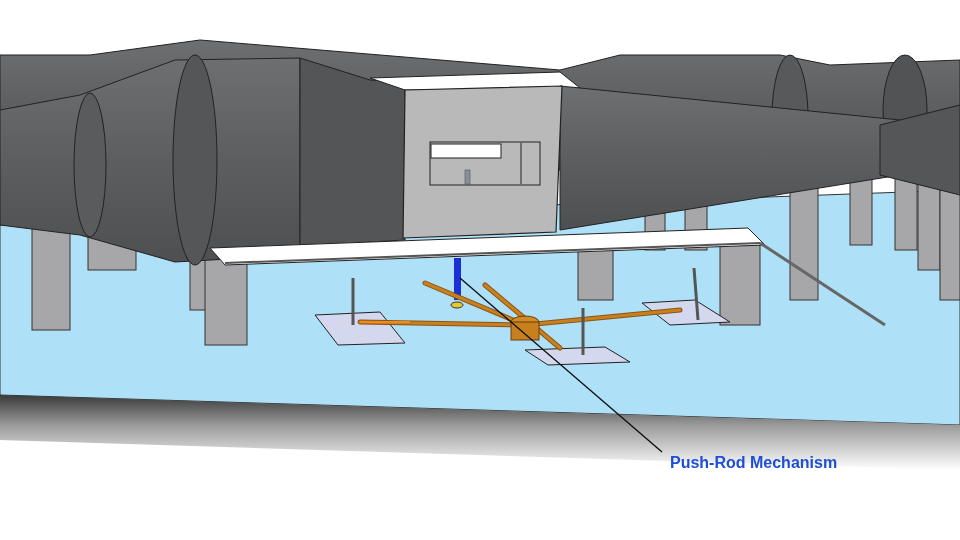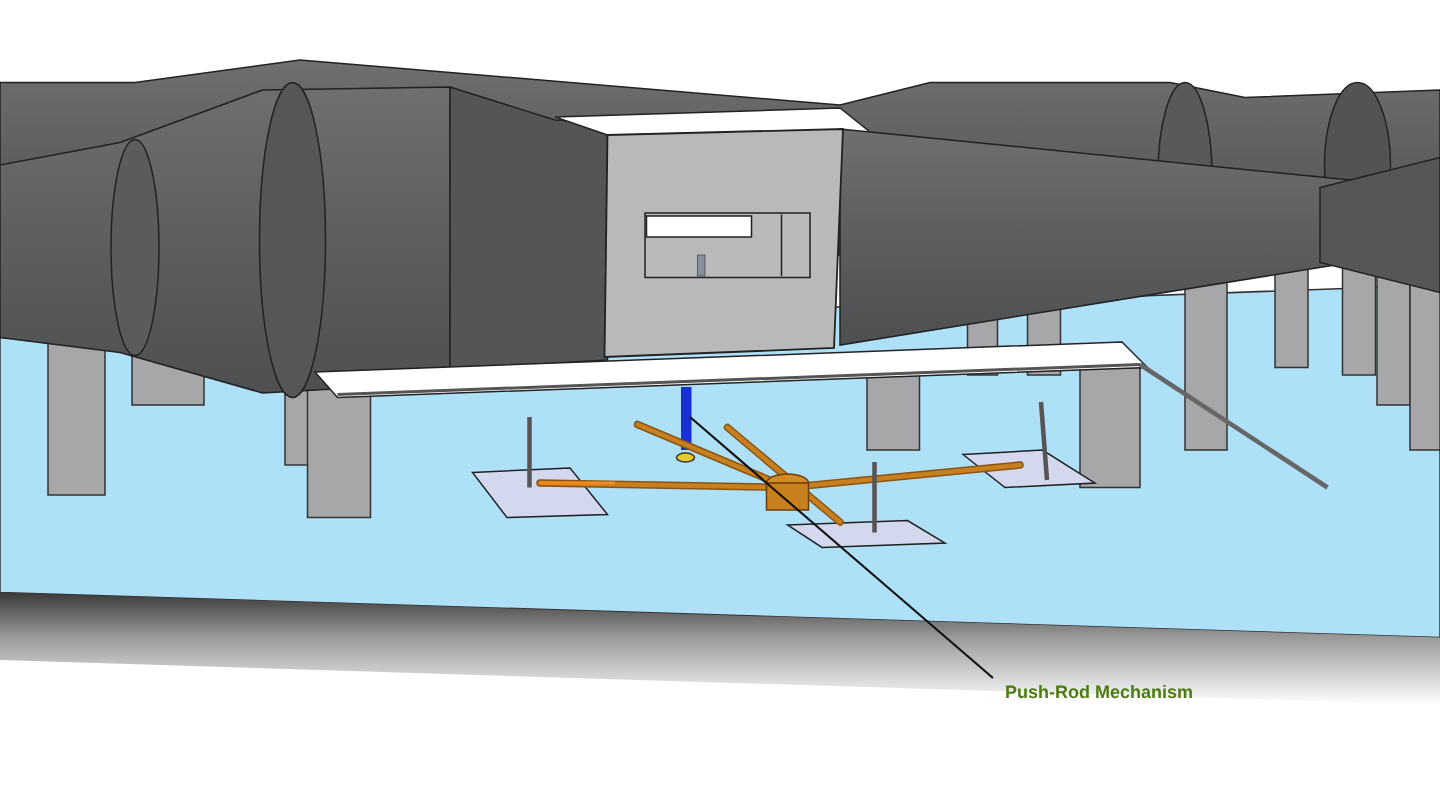--- a/index.html
+++ b/index.html
@@ -1,18 +1,18 @@
 <!DOCTYPE html>
 <html><head>
 <meta charset="utf-8">
 <style>
 html,body{margin:0;padding:0;background:#fff;}
 #stage{position:relative;width:960px;height:540px;overflow:hidden;background:#fff;font-family:"Liberation Sans",sans-serif;}
 #stage svg{position:absolute;left:0;top:0;}
-.label{position:absolute;left:670px;top:454px;font-size:12px;font-weight:bold;color:#4d7c0f;white-space:nowrap;}
+.label{position:absolute;left:670px;top:454px;font-size:16px;font-weight:bold;color:#1d4ed8;white-space:nowrap;}
 </style>
 </head>
 <body>
 
 <div id="stage">
 <svg width="960" height="540" viewBox="0 0 960 540">
   <defs>
     <linearGradient id="floorFade" x1="0" y1="0" x2="0" y2="1">
       <stop offset="0" stop-color="#3a3a3a"></stop>
       <stop offset="0.4" stop-color="#9a9a9a"></stop>

